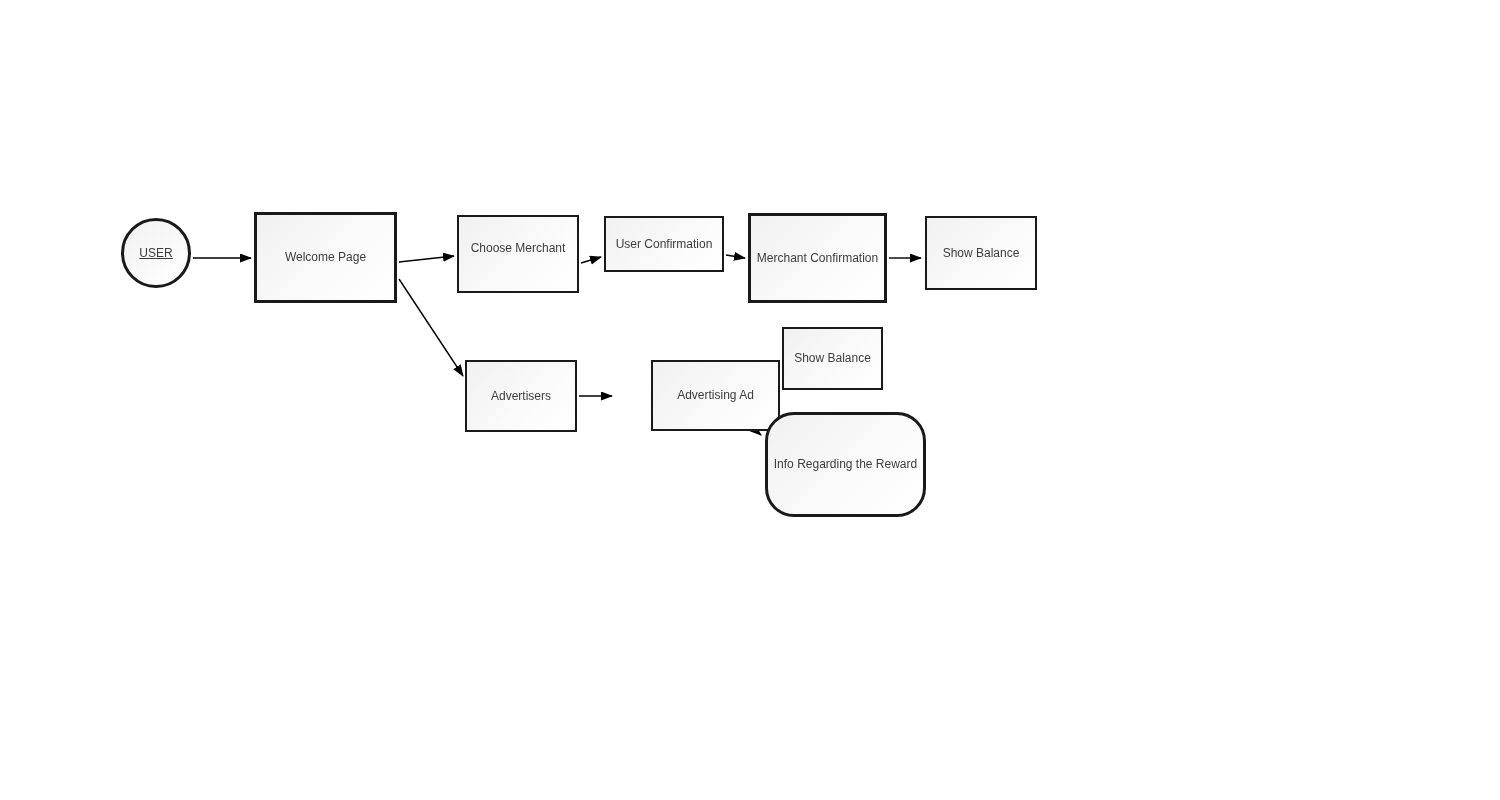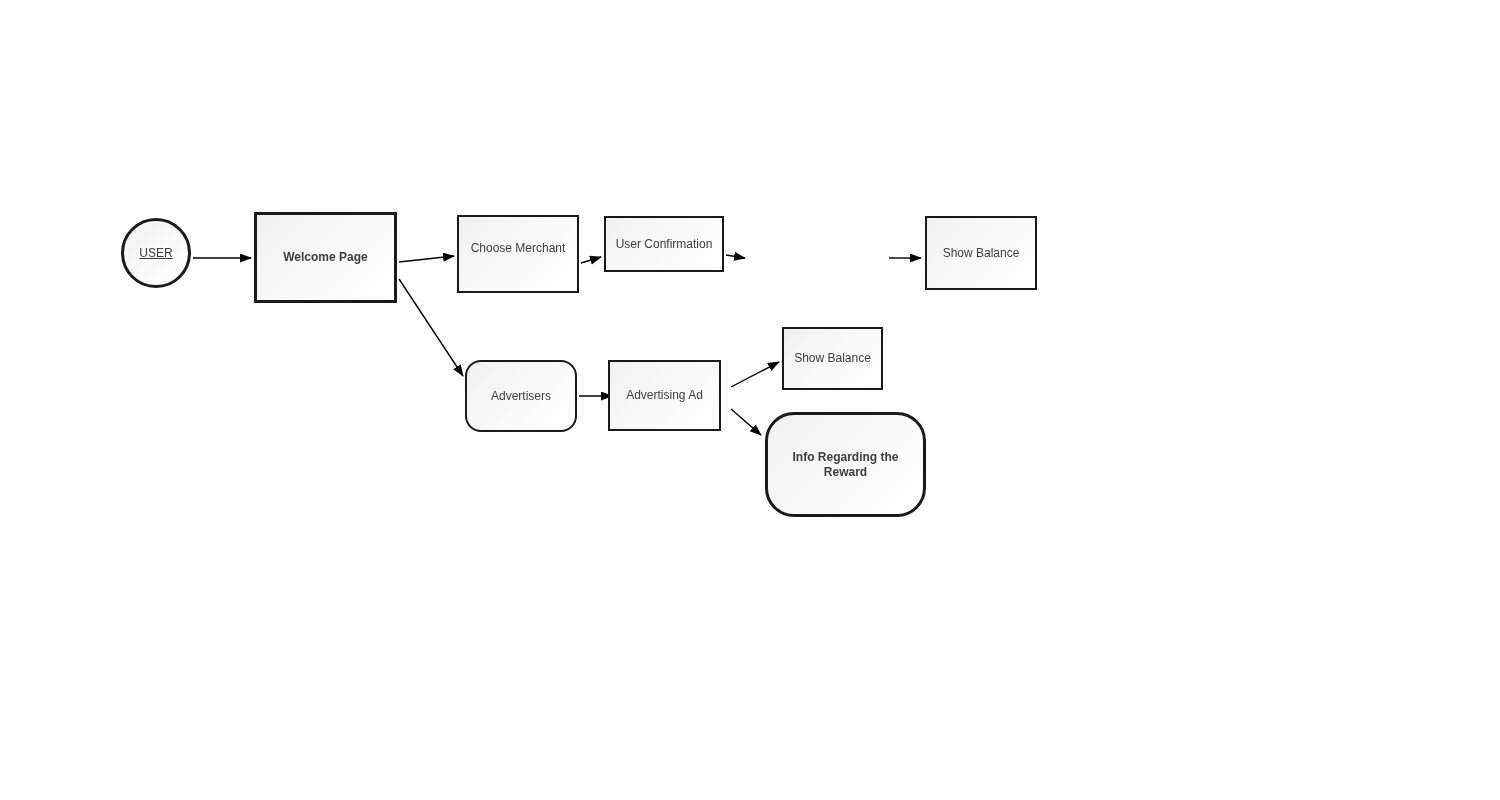--- a/index.html
+++ b/index.html
@@ -36,21 +36,20 @@
     color: #3d3d3d;
     line-height: 1.2;
     padding: 2px 4px;
   }
   .node.circle {
     border-radius: 50%;
     border-width: 3px;
   }
   .node.thick {
     border-width: 3px;
-    font-weight: bold;
   }
 </style>
 </head>
 <body>
 
 <div class="canvas">
 
   <svg class="edges-layer" width="1500" height="800" viewBox="0 0 1500 800" xmlns="http://www.w3.org/2000/svg">
     <defs>
       <marker id="arrowhead" markerUnits="userSpaceOnUse" markerWidth="13" markerHeight="10" refX="11" refY="4.5" orient="auto">
@@ -77,30 +76,33 @@
   </div>
 
   <div class="node" style="left:457px; top:215px; width:122px; height:78px; align-items:flex-start; padding-top:24px;">
     <span>Choose Merchant</span>
   </div>
 
   <div class="node" style="left:604px; top:216px; width:120px; height:56px;">
     <span>User Confirmation</span>
   </div>
 
+  <div class="node thick" style="left:748px; top:213px; width:139px; height:90px;">
+    <span>Merchant Confirmation</span>
+  </div>
 
   <div class="node" style="left:925px; top:216px; width:112px; height:74px;">
     <span>Show Balance</span>
   </div>
 
-  <div class="node" style="left:465px; top:360px; width:112px; height:72px;border-radius:16px;">
+  <div class="node" style="left:465px; top:360px; width:112px; height:72px;">
     <span>Advertisers</span>
   </div>
 
-  <div class="node" style="left:608px; top:360px; width:113px; height:71px;align-items:center;">
+  <div class="node" style="left:651px; top:360px; width:129px; height:71px;align-items:center;">
     <span>Advertising Ad</span>
   </div>
 
   <div class="node" style="left:782px; top:327px; width:101px; height:63px;">
     <span>Show Balance</span>
   </div>
 
   <div class="node thick" style="left:765px; top:412px; width:161px; height:105px;border-radius:29px;">
     <span>Info Regarding the Reward</span>
   </div>

